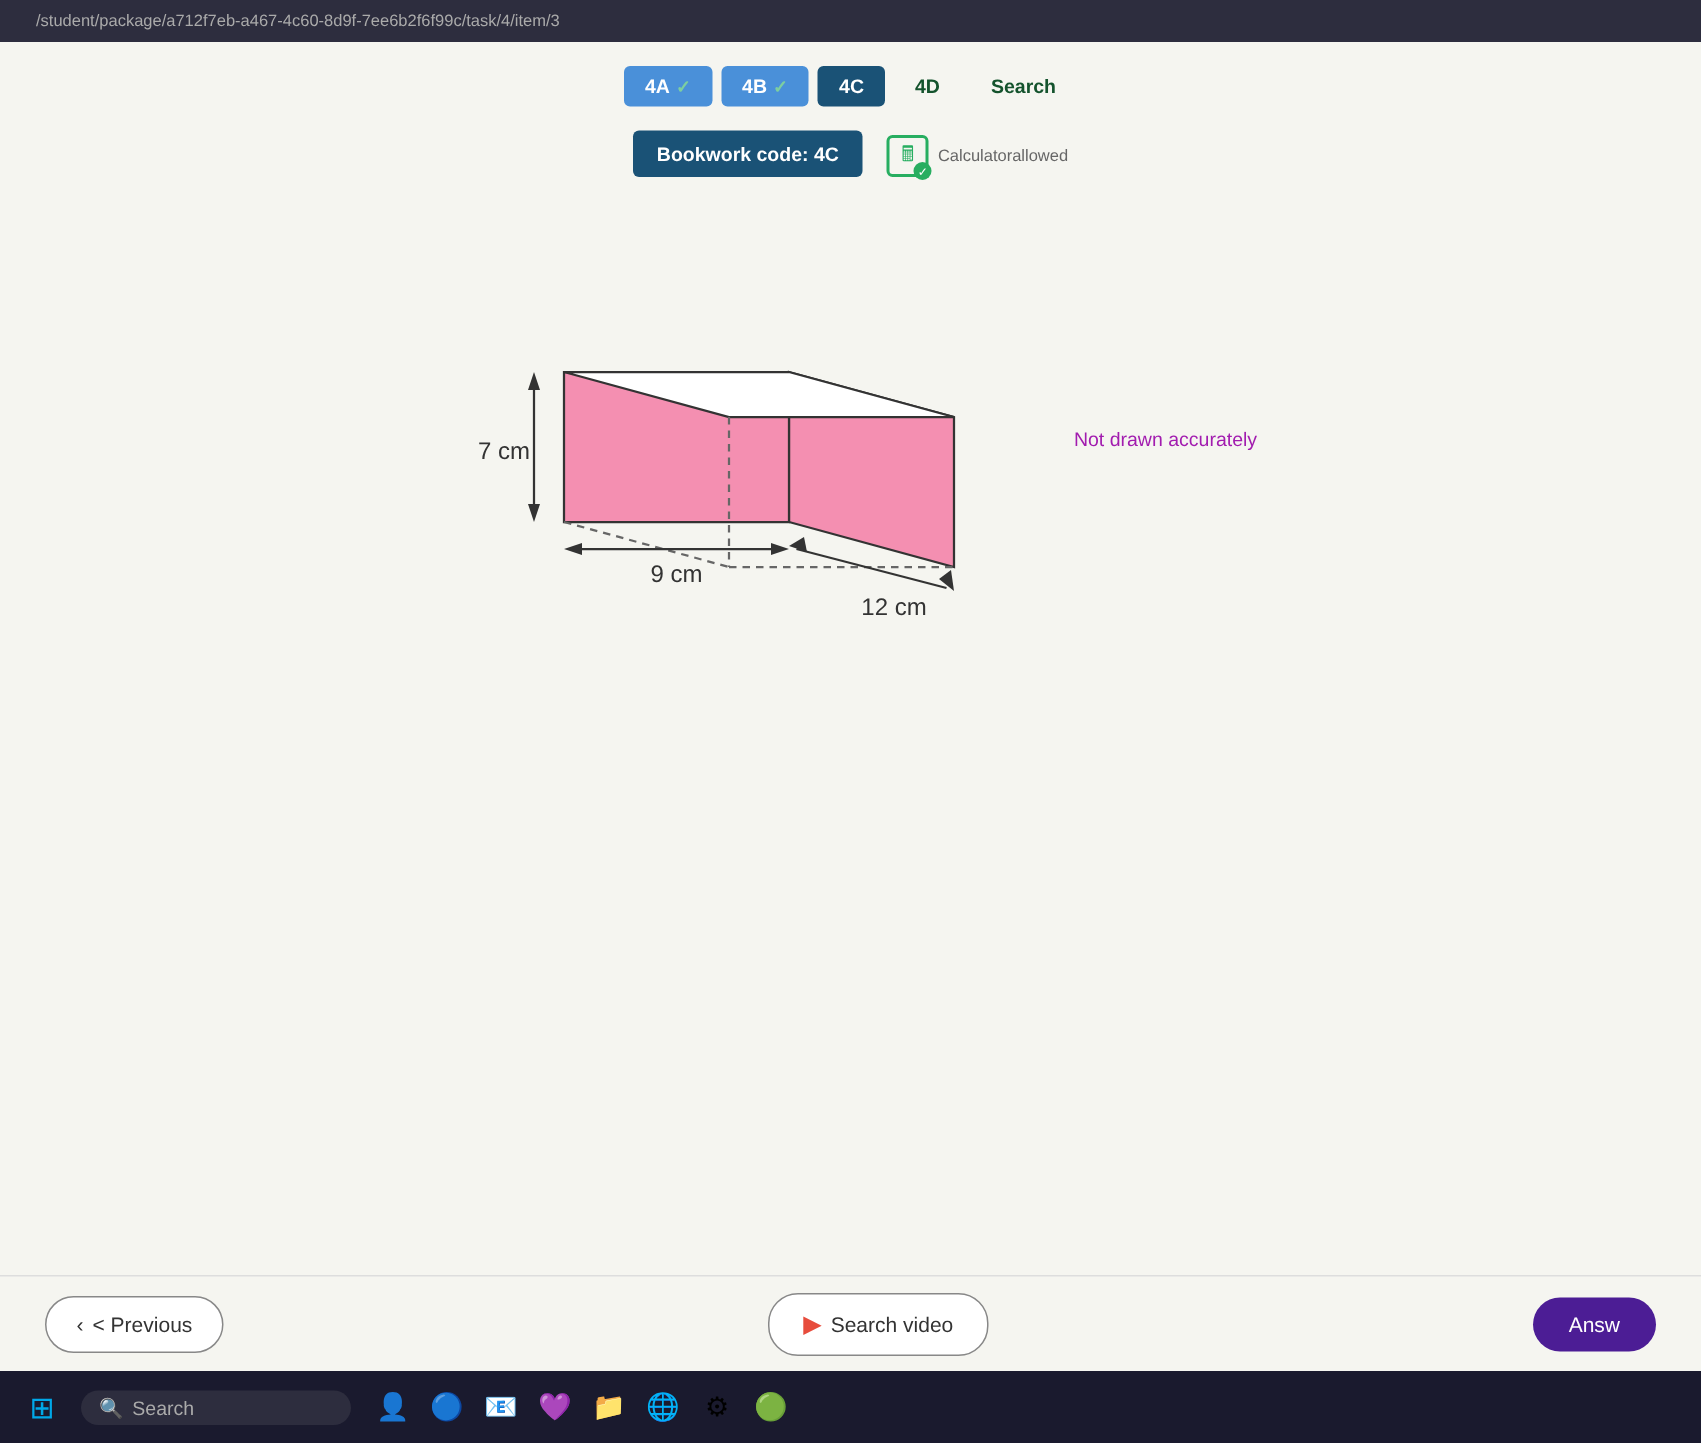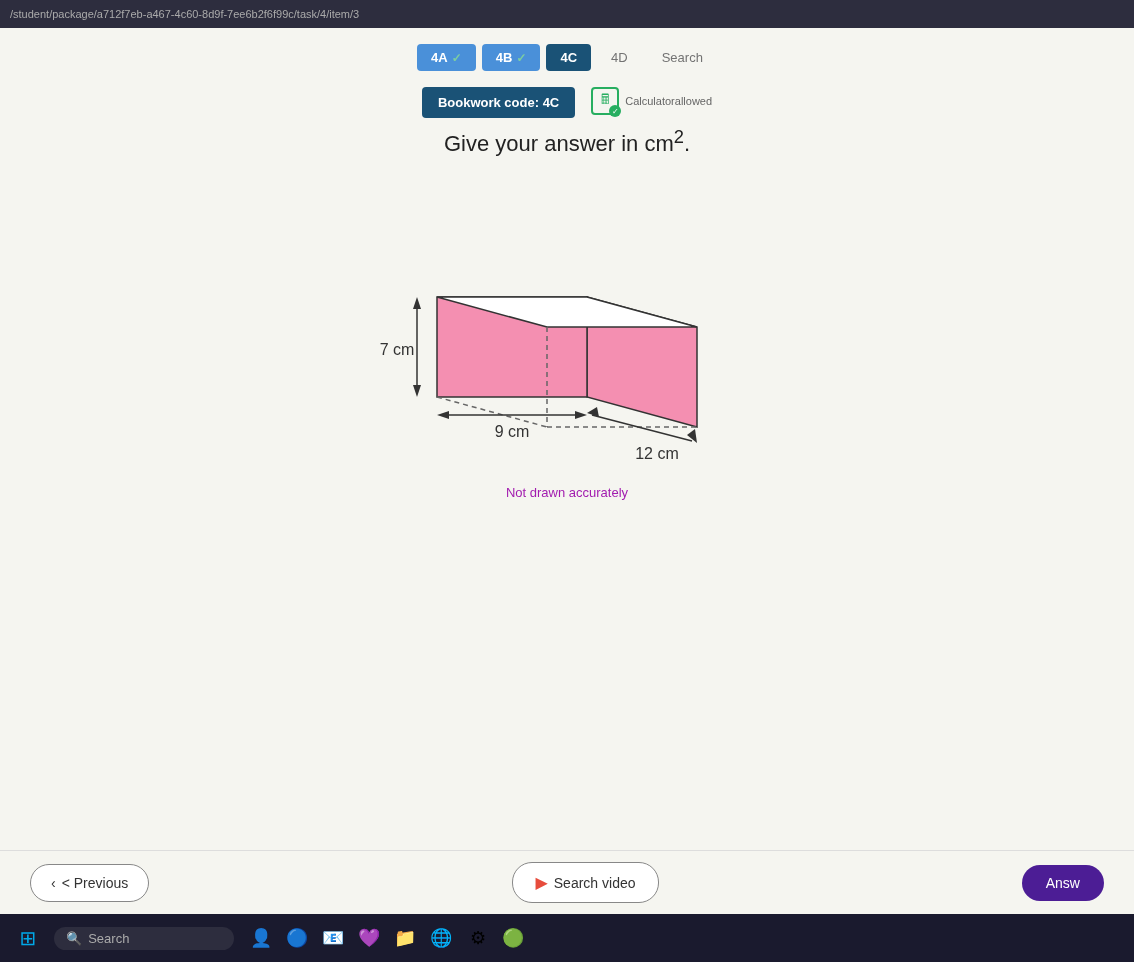--- a/index.html
+++ b/index.html
@@ -15,21 +15,21 @@
     
     .url-bar {
       position: absolute;
       top: 0;
       left: 0;
       width: 100%;
       height: 28px;
       background: #2d2d3e;
       display: flex;
       align-items: center;
-      padding: 0 10px;
+      padding: 0 24px;
     }
     .url-bar-text {
       color: #aaa;
       font-size: 11px;
     }
 
     
     .main-content {
       position: absolute;
       top: 28px;
@@ -63,34 +63,34 @@
     .tab-completed {
       background: #4a90d9;
       color: white;
     }
     .tab-active {
       background: #1a5276;
       color: white;
     }
     .tab-inactive {
       background: transparent;
-      color: #737373;
-      font-weight: normal;
+      color: #14532d;
+      font-weight: bold;
     }
     .checkmark {
       color: #7dcea0;
       font-size: 12px;
     }
 
     
     .bookwork-bar {
       display: flex;
-      align-items: flex-start;
+      align-items: flex-end;
       gap: 16px;
-      margin-bottom: 8px;
+      margin-bottom: 20px;
     }
     .bookwork-badge {
       background: #1a5276;
       color: white;
       padding: 8px 16px;
       border-radius: 4px;
       font-size: 13px;
       font-weight: bold;
     }
     .calculator-info {
@@ -146,21 +146,21 @@
     .sub-text {
       font-size: 22px;
       color: #222;
       text-align: center;
       margin-bottom: 30px;
     }
 
     
     .diagram-container {
       display: flex;
-      flex-direction: column;
+      flex-direction: row;
       align-items: center;
       margin-top: 10px;
     }
 
     
     .cuboid-svg {
       display: block;
     }
 
     .not-drawn {
@@ -317,23 +317,20 @@
         🖩
         <div class="calc-checkmark">✓</div>
       </div>
       <div style="display:flex;flex-direction:row;line-height:1.3;">
         <span>Calculator</span>
         <span>allowed</span>
       </div>
     </div>
   </div>
 
-  <p class="sub-text">
-    Give your answer in cm<sup>2</sup>.
-  </p>
 
   <div class="diagram-container">
     <svg class="cuboid-svg" width="420" height="280" viewBox="0 0 420 280">
 
       <defs>
         <pattern id="dots" patternUnits="userSpaceOnUse" width="6" height="6">
           <circle cx="3" cy="3" r="1" fill="#c0c0c0"></circle>
         </pattern>
       </defs>
 

